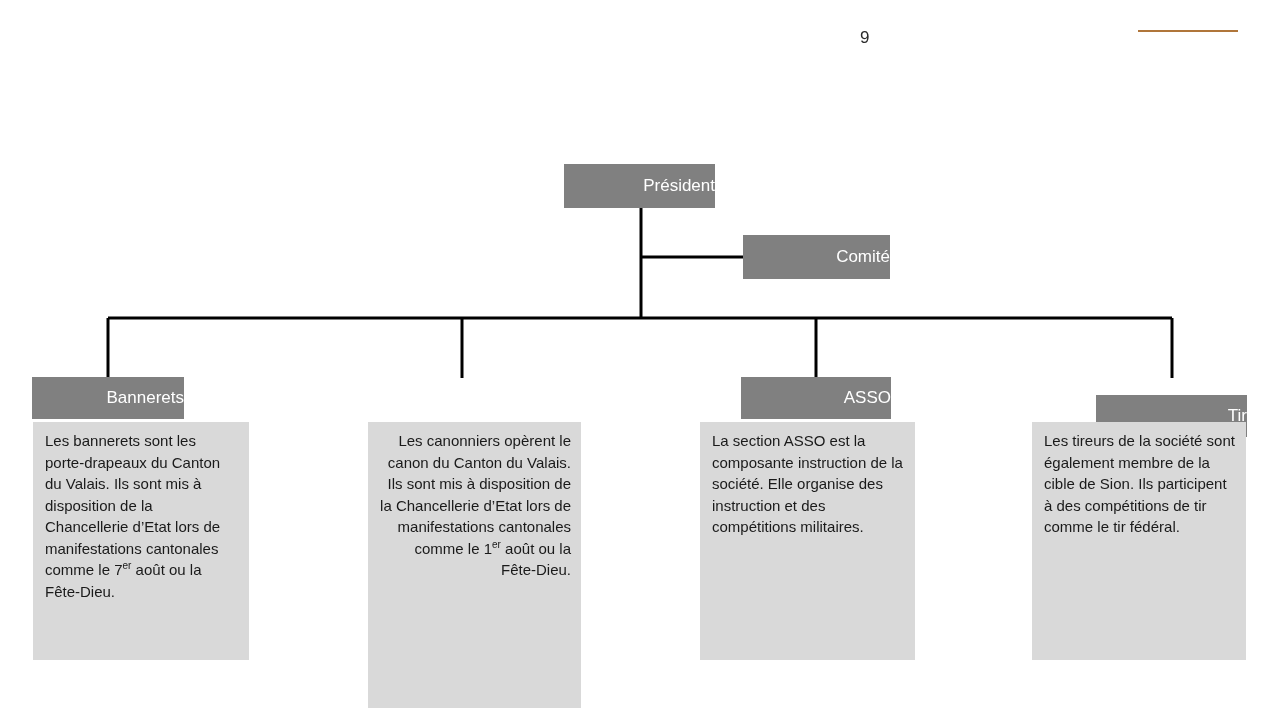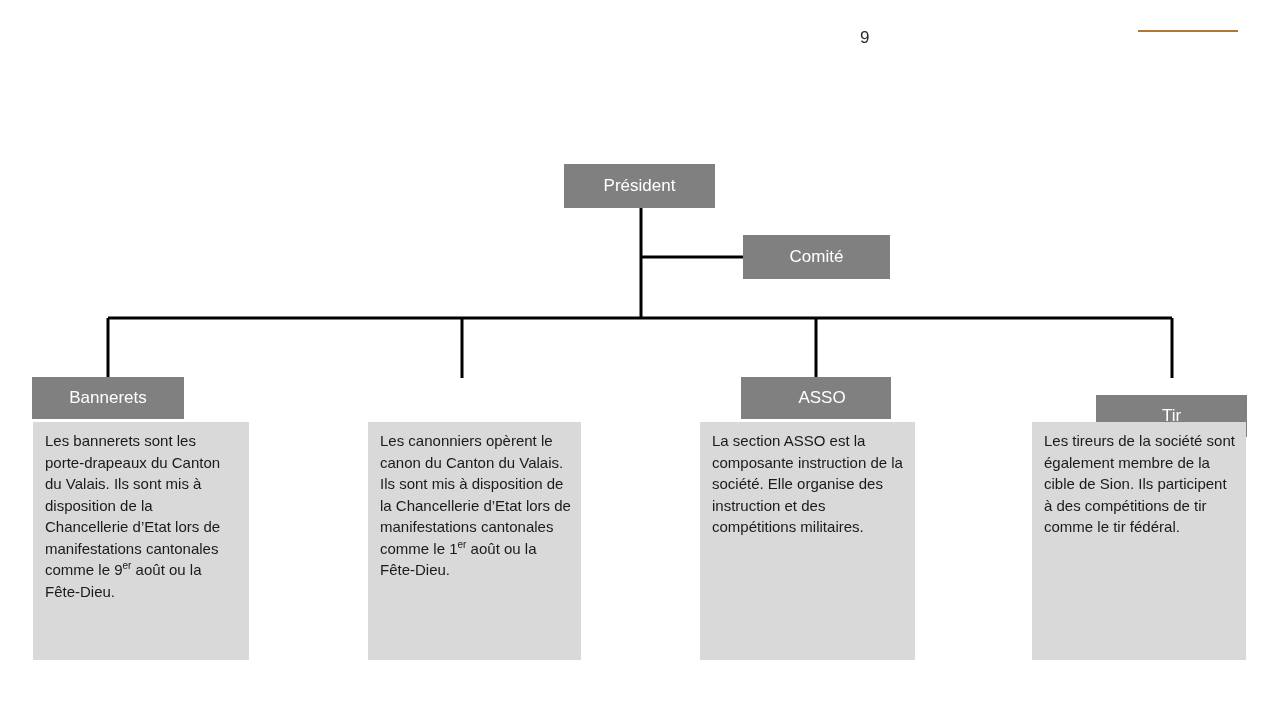--- a/index.html
+++ b/index.html
@@ -67,21 +67,21 @@
     pointer-events: none;
   }
 
   
   .node-header {
     position: absolute;
     background: #808080;
     color: #ffffff;
     display: flex;
     align-items: center;
-    justify-content: center;
+    justify-content: flex-end;
     font-size: 17px;
     line-height: 1.2;
     box-sizing: border-box;
   }
   .node-body {
     position: absolute;
     background: #d9d9d9;
     color: #1a1a1a;
     font-size: 15px;
     line-height: 21.5px;
@@ -99,21 +99,21 @@
   #comite-box    { left: 743px; top: 235px; width: 147px; height: 44px; }
 
   
   #bannerets-header  { left: 32px;   top: 377px; width: 152px; height: 42px; }
   #canonniers-header { left: 387px;  top: 377px; width: 150px; height: 42px; }
   #asso-header       { left: 741px;  top: 377px; width: 150px; height: 42px; padding-left: 12px; }
   #tir-header        { left: 1096px; top: 395px; width: 151px; height: 42px; }
 
   
   #bannerets-body  { left: 33px;   top: 422px; width: 216px; height: 238px; }
-  #canonniers-body { left: 368px;  top: 422px; width: 213px; height: 238px; }
+  #canonniers-body { left: 368px;  top: 422px; width: 213px; height: 286px; text-align: right; }
   #asso-body       { left: 700px;  top: 422px; width: 215px; height: 238px; }
   #tir-body        { left: 1032px; top: 422px; width: 214px; height: 238px; }
 </style>
 </head>
 <body>
 
 <div class="slide">
 
   <div class="top-rule"></div>
   <div class="top-mark">9</div>
@@ -138,21 +138,21 @@
   </div>
 
   <div class="node-header" id="comite-box">
     <span>Comité</span>
   </div>
 
   <div class="node-header" id="bannerets-header">
     <span>Bannerets</span>
   </div>
   <div class="node-body" id="bannerets-body">
-    <span>Les bannerets sont les porte-drapeaux du Canton du Valais. Ils sont mis à disposition de la Chancellerie d’Etat lors de manifestations cantonales comme le 9</span><sup>er</sup><span> août ou la Fête-Dieu.</span>
+    <span>Les bannerets sont les porte-drapeaux du Canton du Valais. Ils sont mis à disposition de la Chancellerie d’Etat lors de manifestations cantonales comme le 7</span><sup>er</sup><span> août ou la Fête-Dieu.</span>
   </div>
 
   <div class="node-body" id="canonniers-body">
     <span>Les canonniers opèrent le canon du Canton du Valais. Ils sont mis à disposition de la Chancellerie d’Etat lors de manifestations cantonales comme le 1</span><sup>er</sup><span> août ou la Fête-Dieu.</span>
   </div>
 
   <div class="node-header" id="asso-header">
     <span>ASSO</span>
   </div>
   <div class="node-body" id="asso-body">

